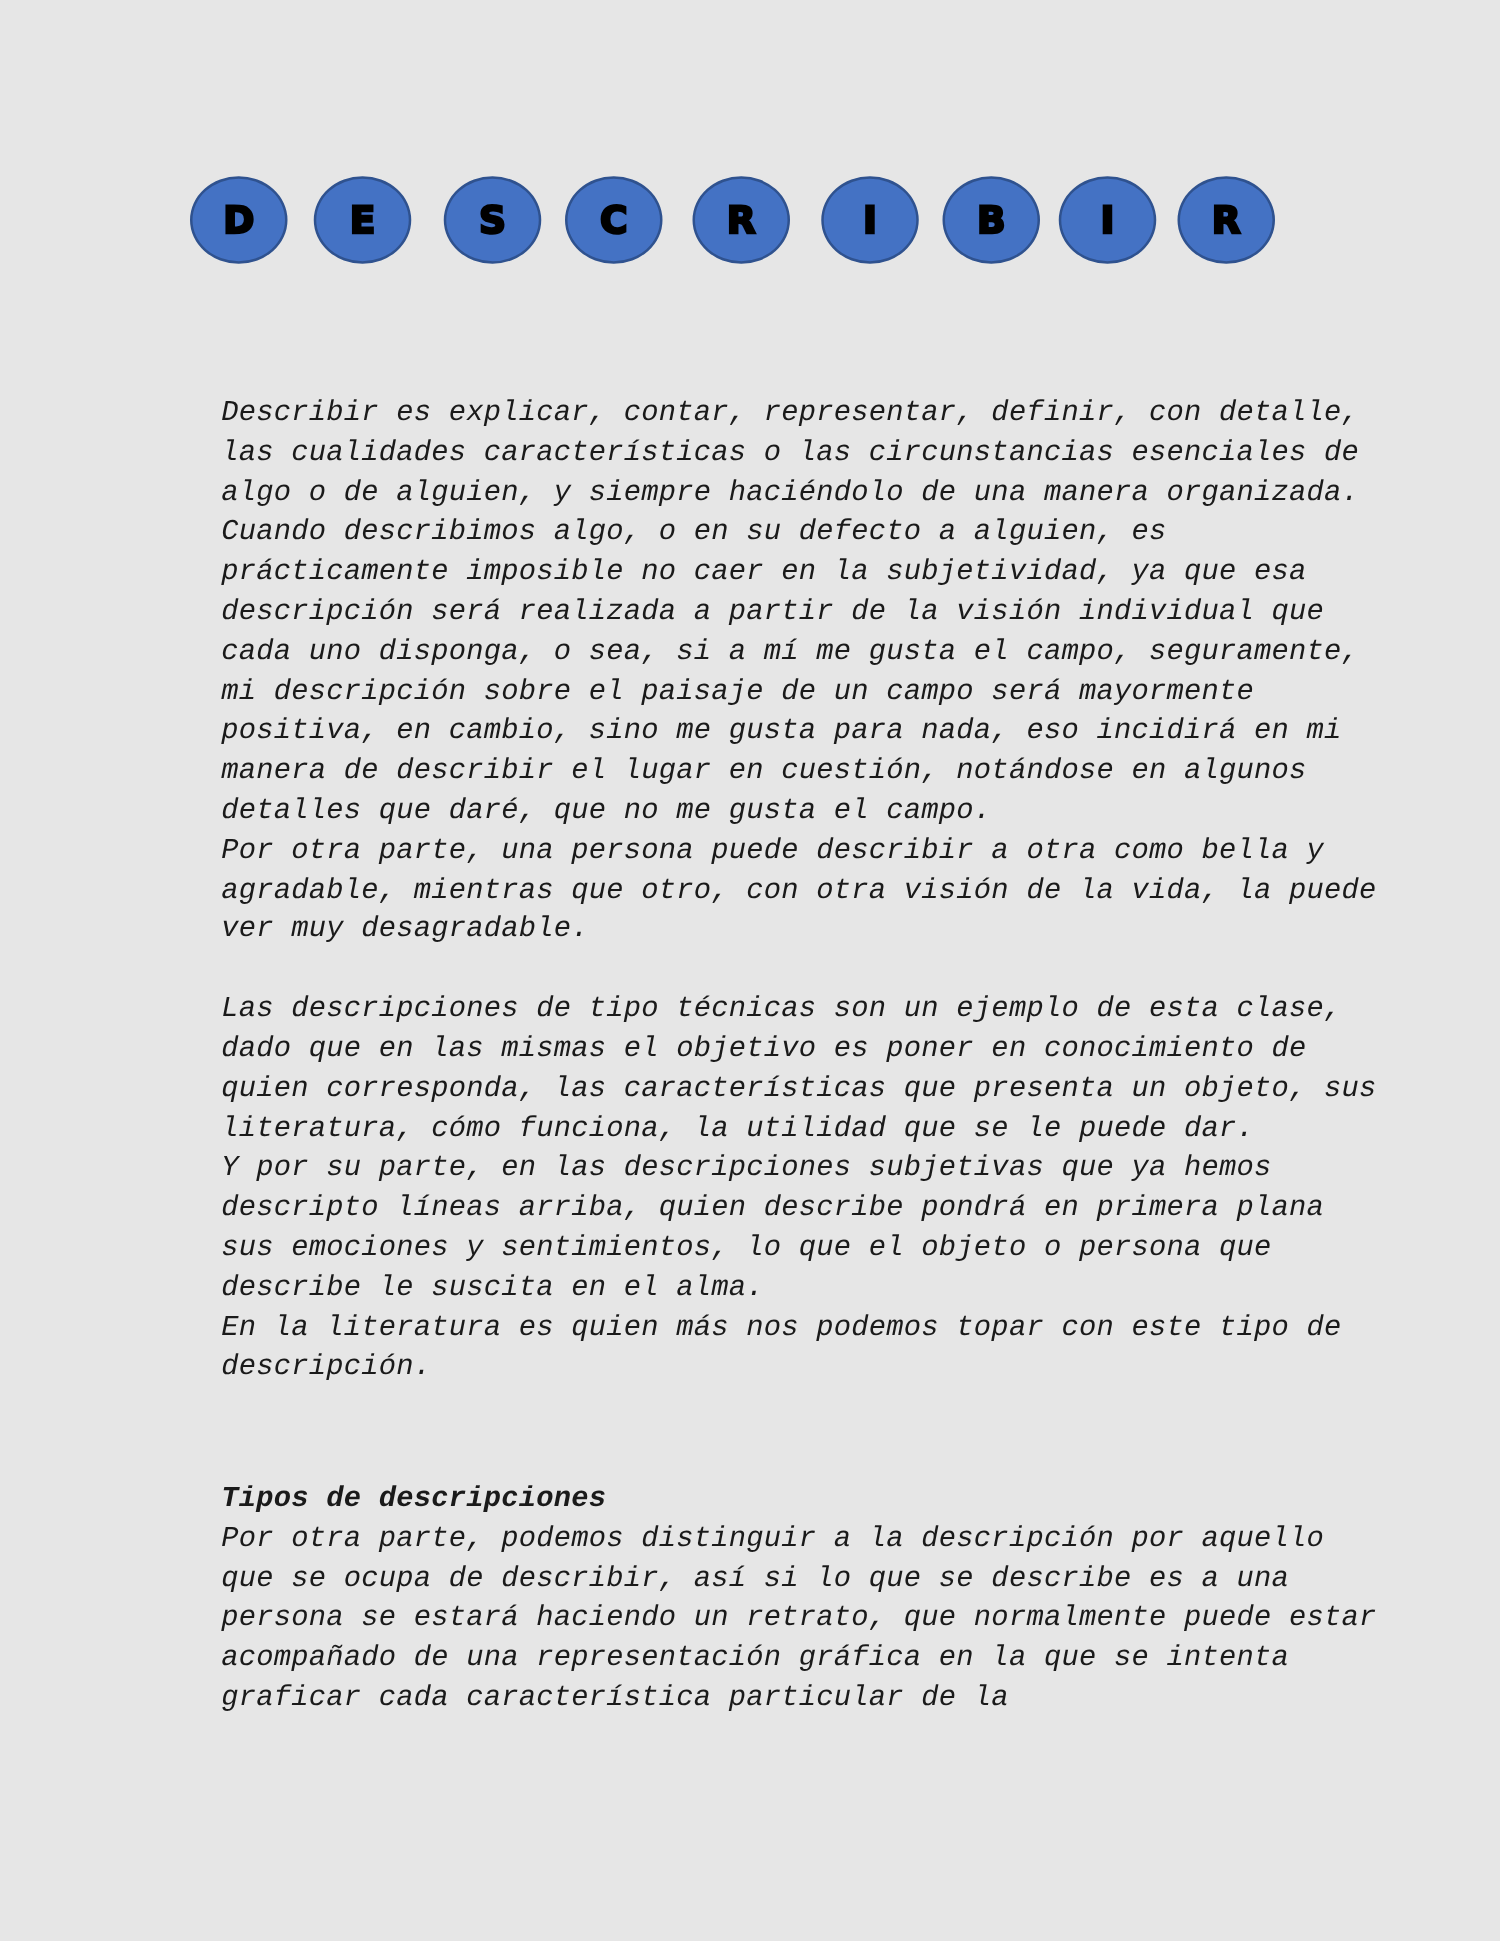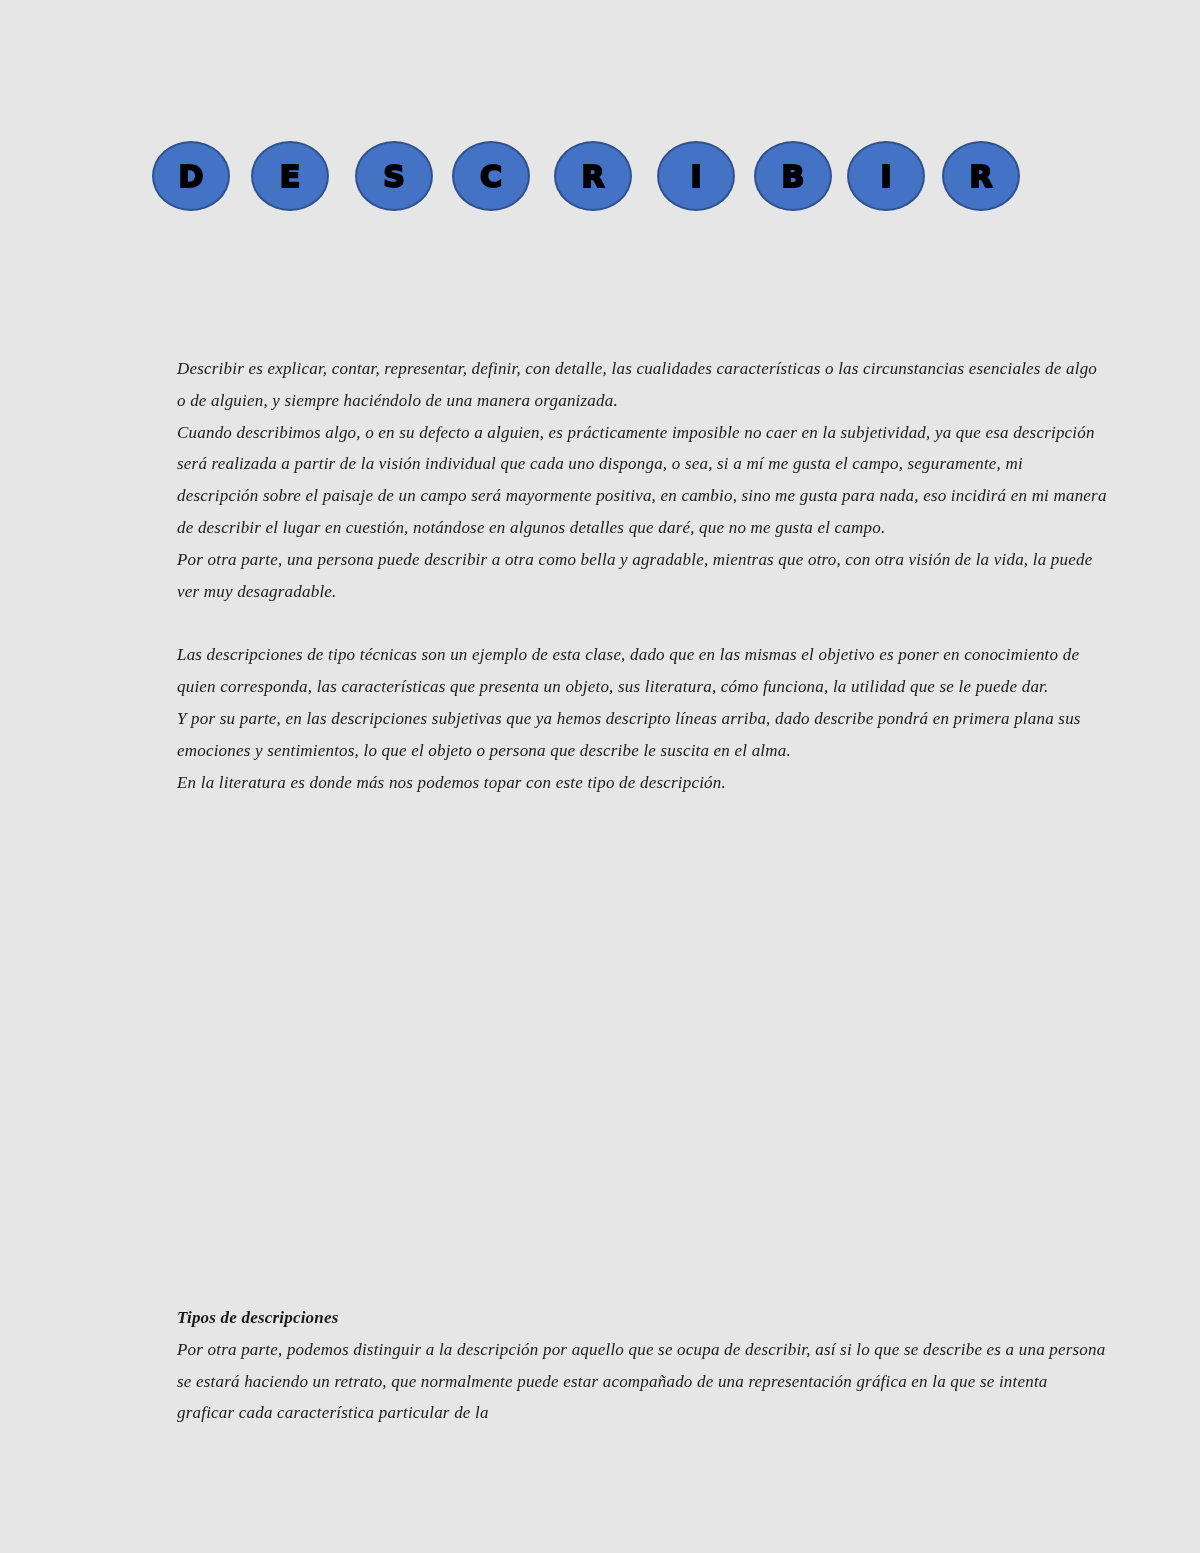--- a/index.html
+++ b/index.html
@@ -24,28 +24,27 @@
     font-family: "DejaVu Sans", sans-serif;
     font-weight: bold;
     font-size: 30px;
     color: #000;
     -webkit-text-stroke: 2px #000;
     letter-spacing: 0;
   }
   .body-text {
     position: absolute;
     left: 177px; width: 930px;
-    font-family: Liberation Serif, serif;
-    font-size: 17px;
+    font-family: Liberation Mono, monospace;
+    font-size: 23px;
     line-height: 31.8px;
     letter-spacing: 0.2px;
     font-style: italic;
     font-weight: 300;
     color: #1a1a1a;
-    margin-top: 38px;
   }
   .body-text p { margin: 0; }
   .gap { height: 32px; }
   .heading { font-weight: bold; font-style: italic; }
 </style>
 </head>
 <body>
 
 <div class="title-row">
   <div class="bubble" style="left:152px">
@@ -76,20 +75,20 @@
       <span>R</span>
     </div>
 </div>
 
 <div class="body-text" style="top:315px">
   <p>Describir es explicar, contar, representar, definir, con detalle, las cualidades características o las circunstancias esenciales de algo o de alguien, y siempre haciéndolo de una manera organizada.</p>
   <p>Cuando describimos algo, o en su defecto a alguien, es prácticamente imposible no caer en la subjetividad, ya que esa descripción será realizada a partir de la visión individual que cada uno disponga, o sea, si a mí me gusta el campo, seguramente, mi descripción sobre el paisaje de un campo será mayormente positiva, en cambio, sino me gusta para nada, eso incidirá en mi manera de describir el lugar en cuestión, notándose en algunos detalles que daré, que no me gusta el campo.</p>
   <p>Por otra parte, una persona puede describir a otra como bella y agradable, mientras que otro, con otra visión de la vida, la puede ver muy desagradable.</p>
   <div class="gap"></div>
   <p>Las descripciones de tipo técnicas son un ejemplo de esta clase, dado que en las mismas el objetivo es poner en conocimiento de quien corresponda, las características que presenta un objeto, sus literatura, cómo funciona, la utilidad que se le puede dar.</p>
-  <p>Y por su parte, en las descripciones subjetivas que ya hemos descripto líneas arriba, dado describe pondrá en primera plana sus emociones y sentimientos, lo que el objeto o persona que describe le suscita en el alma.</p>
-  <p>En la literatura es donde más nos podemos topar con este tipo de descripción.</p>
+  <p>Y por su parte, en las descripciones subjetivas que ya hemos descripto líneas arriba, quien describe pondrá en primera plana sus emociones y sentimientos, lo que el objeto o persona que describe le suscita en el alma.</p>
+  <p>En la literatura es quien más nos podemos topar con este tipo de descripción.</p>
 </div>
 
-<div class="body-text" style="top:1264px">
+<div class="body-text" style="top:1184px">
   <p class="heading">Tipos de descripciones</p>
   <p>Por otra parte, podemos distinguir a la descripción por aquello que se ocupa de describir, así si lo que se describe es a una persona se estará haciendo un retrato, que normalmente puede estar acompañado de una representación gráfica en la que se intenta graficar cada característica particular de la</p>
 </div>
 
 </body></html>

